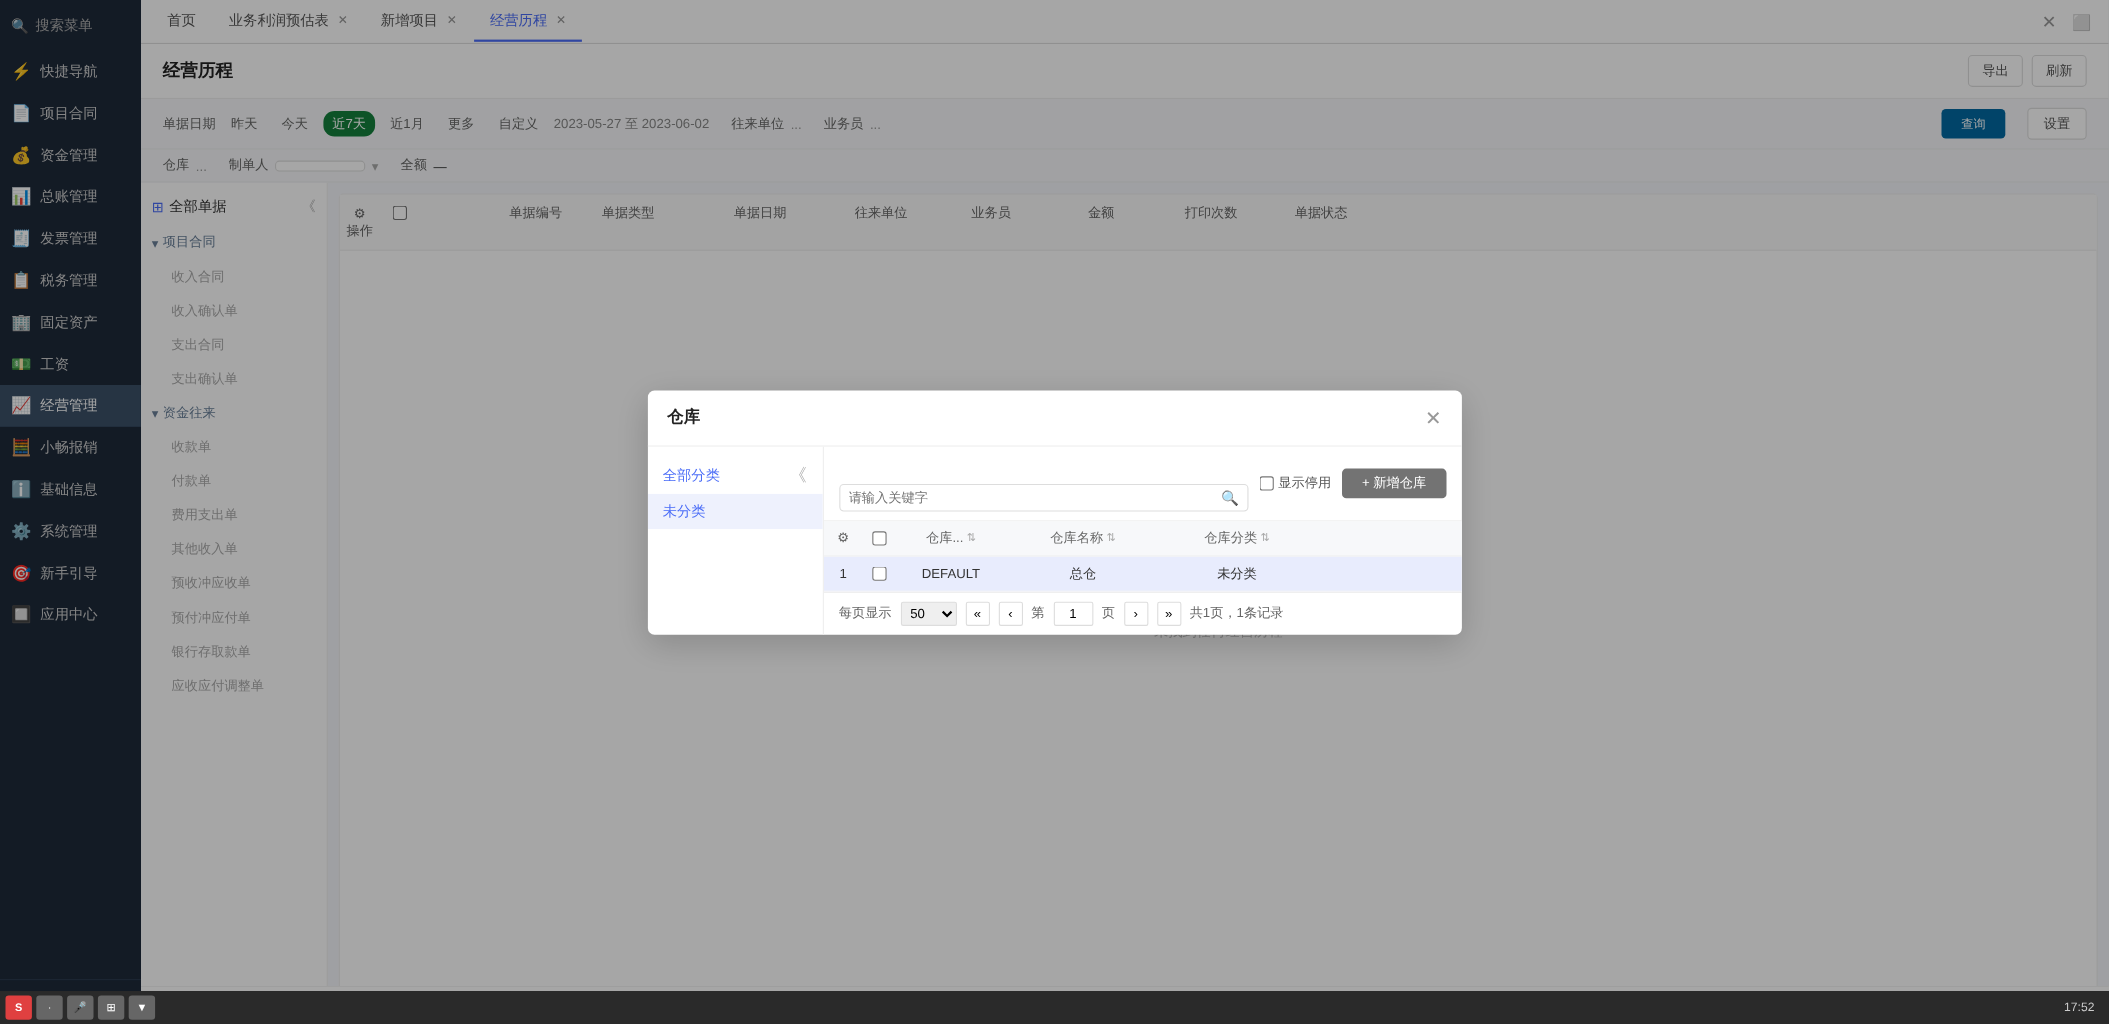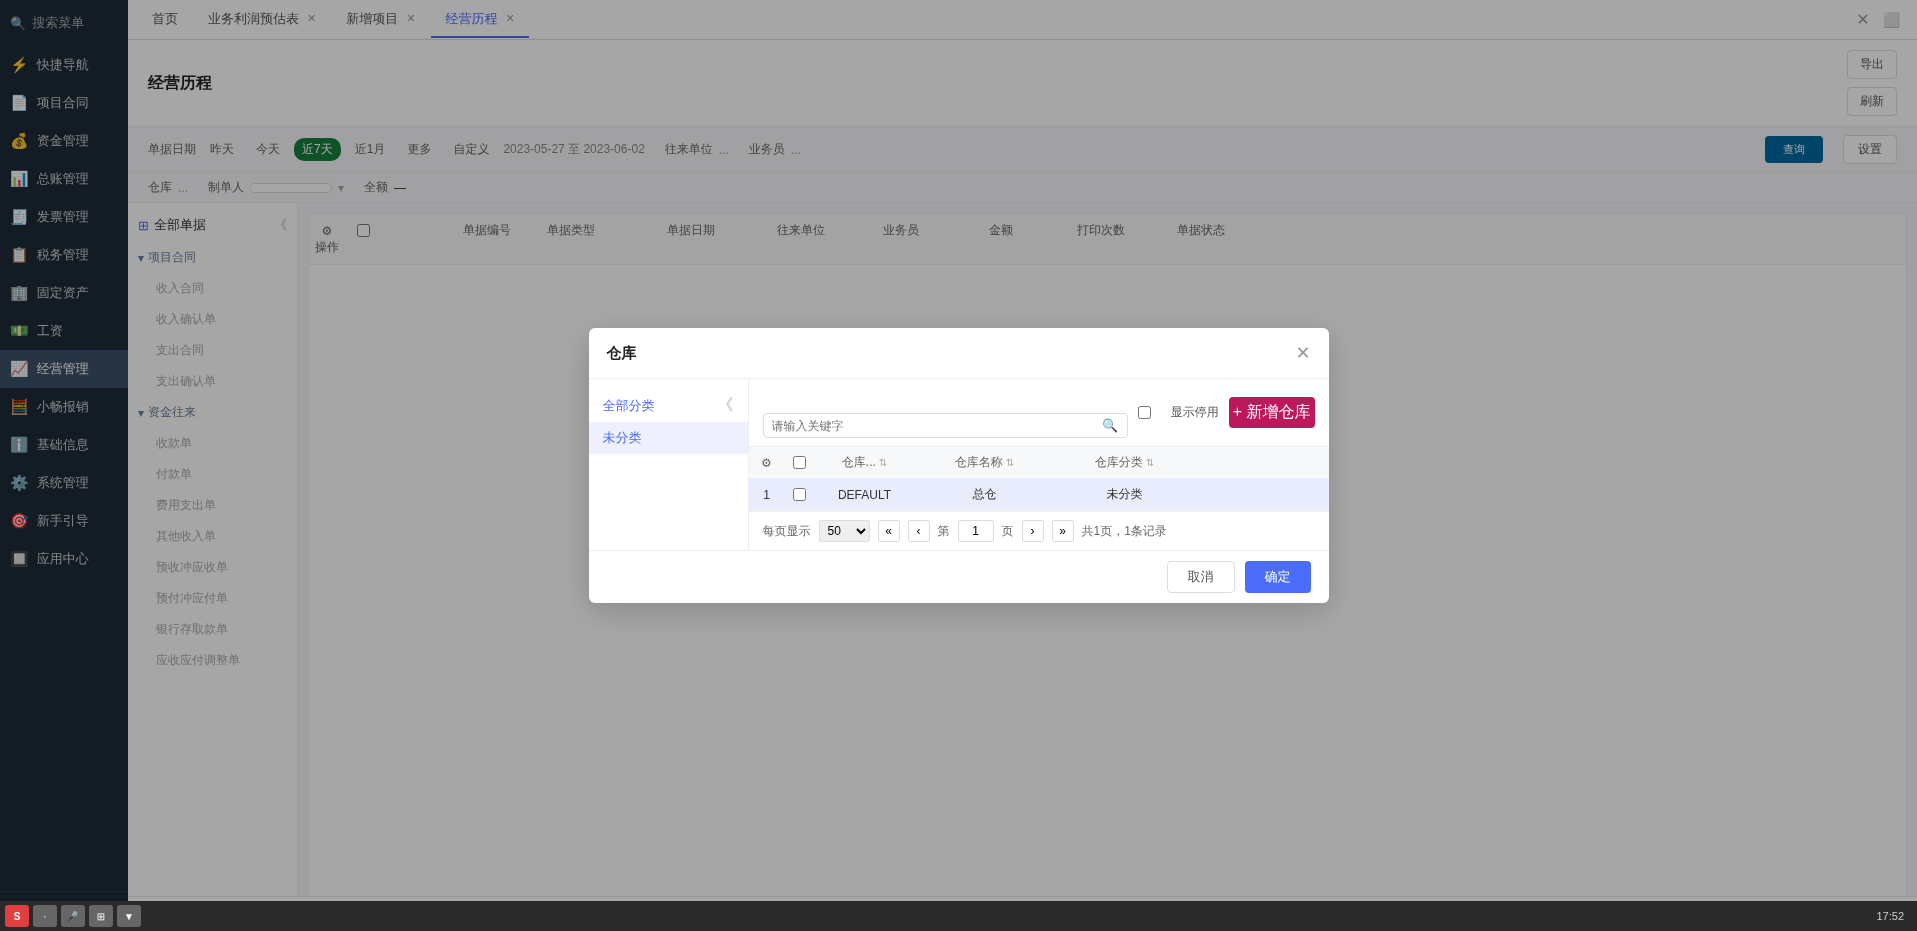--- a/index.html
+++ b/index.html
@@ -34,21 +34,21 @@
       padding: 8px 14px; font-size: 13px; cursor: pointer; color: #555; border-bottom: 2px solid transparent; display: flex; align-items: center; gap: 5px; text-align: center;
     }
     .tab.active { color: #4a6cf7; border-bottom: 2px solid #4a6cf7; }
     .tab .close-x { font-size: 11px; color: #999; margin-left: 3px; }
 
     
     .page-header {
       background: #fff; padding: 10px 20px; border-bottom: 1px solid #eee; display: flex; align-items: center; justify-content: space-between;
     }
     .page-title { font-size: 16px; font-weight: bold; color: #222; }
-    .header-actions { display: flex; gap: 8px; flex-direction: column; }
+    .header-actions { display: flex; gap: 8px; }
     .btn-export, .btn-refresh {
       padding: 5px 12px; border: 1px solid #ddd; background: #fff; color: #555; border-radius: 4px; cursor: pointer; font-size: 12px;
     }
 
     
     .filter-bar {
       background: #f7f8fa; padding: 8px 20px; border-bottom: 1px solid #eee; display: flex; align-items: center; gap: 20px; flex-wrap: wrap;
     }
     .filter-group { display: flex; align-items: center; gap: 6px; font-size: 12px; }
     .filter-label { color: #666; white-space: nowrap; }
@@ -109,23 +109,23 @@
     .modal-sidebar-item.active { color: #4a6cf7; background: #eef1fd; }
     .modal-content-area { flex: 1; display: flex; flex-direction: column; overflow: hidden; }
     .modal-toolbar {
       padding: 8px 14px; display: flex; align-items: center; gap: 10px; border-bottom: 1px solid #eee;
     }
     .search-box {
       display: flex; align-items: center; border: 1px solid #ddd; border-radius: 4px; padding: 4px 8px; gap: 5px; flex: 1; margin-top: 26px;
     }
     .search-box input { border: none; outline: none; font-size: 12px; flex: 1; color: #333; }
     .search-icon { color: #aaa; font-size: 13px; }
-    .checkbox-label { display: flex; align-items: center; gap: 20px; font-size: 12px; color: #555; cursor: pointer; }
+    .checkbox-label { display: flex; align-items: center; gap: 4px; font-size: 12px; color: #555; cursor: pointer; }
     .btn-add {
-      padding: 5px 4px; background: #be185d; color: #fff; border: none; border-radius: 4px; cursor: pointer; font-size: 16px; white-space: nowrap;
+      padding: 5px 18px; background: #737373; color: #fff; border: none; border-radius: 4px; cursor: pointer; font-size: 12px; white-space: nowrap;
     }
     .modal-table-header {
       display: grid; grid-template-columns: 36px 30px 100px 140px 140px; background: #f7f8fa; border-bottom: 1px solid #eee;
       padding: 7px 0; font-size: 12px; color: #666;
     }
     .modal-table-header > div { text-align: center; display: flex; align-items: center; justify-content: center; gap: 3px; }
     .modal-table-row {
       display: grid; grid-template-columns: 36px 30px 100px 140px 140px;
       padding: 7px 0; font-size: 12px; border-bottom: 1px solid #f5f5f5;
     }
@@ -460,24 +460,20 @@
             <span>页</span>
             <button class="page-btn">›</button>
             <button class="page-btn">»</button>
             <span>共1页，1条记录</span>
           </div>
         </div>
 
       </div>
     </div>
 
-    <div style="padding:10px 18px;border-top:1px solid #eee;display:flex;justify-content:flex-end;gap:10px;">
-      <button class="btn-cancel">取消</button>
-      <button class="btn-confirm">确定</button>
-    </div>
 
   </div>
 </div>
 
 <div style="position:fixed;bottom:0;left:0;right:0;height:30px;background:#2a2a2a;display:flex;align-items:center;padding:0 5px;gap:4px;z-index:9999;">
   <div style="width:24px;height:22px;background:#e04040;border-radius:3px;display:flex;align-items:center;justify-content:center;font-size:10px;color:#fff;font-weight:bold;cursor:pointer;">S</div>
   <div style="width:24px;height:22px;background:#666;border-radius:3px;display:flex;align-items:center;justify-content:center;font-size:10px;color:#fff;cursor:pointer;">·</div>
   <div style="width:24px;height:22px;background:#666;border-radius:3px;display:flex;align-items:center;justify-content:center;font-size:10px;color:#fff;cursor:pointer;">🎤</div>
   <div style="width:24px;height:22px;background:#666;border-radius:3px;display:flex;align-items:center;justify-content:center;font-size:10px;color:#fff;cursor:pointer;">⊞</div>
   <div style="width:24px;height:22px;background:#666;border-radius:3px;display:flex;align-items:center;justify-content:center;font-size:10px;color:#fff;cursor:pointer;">▼</div>

